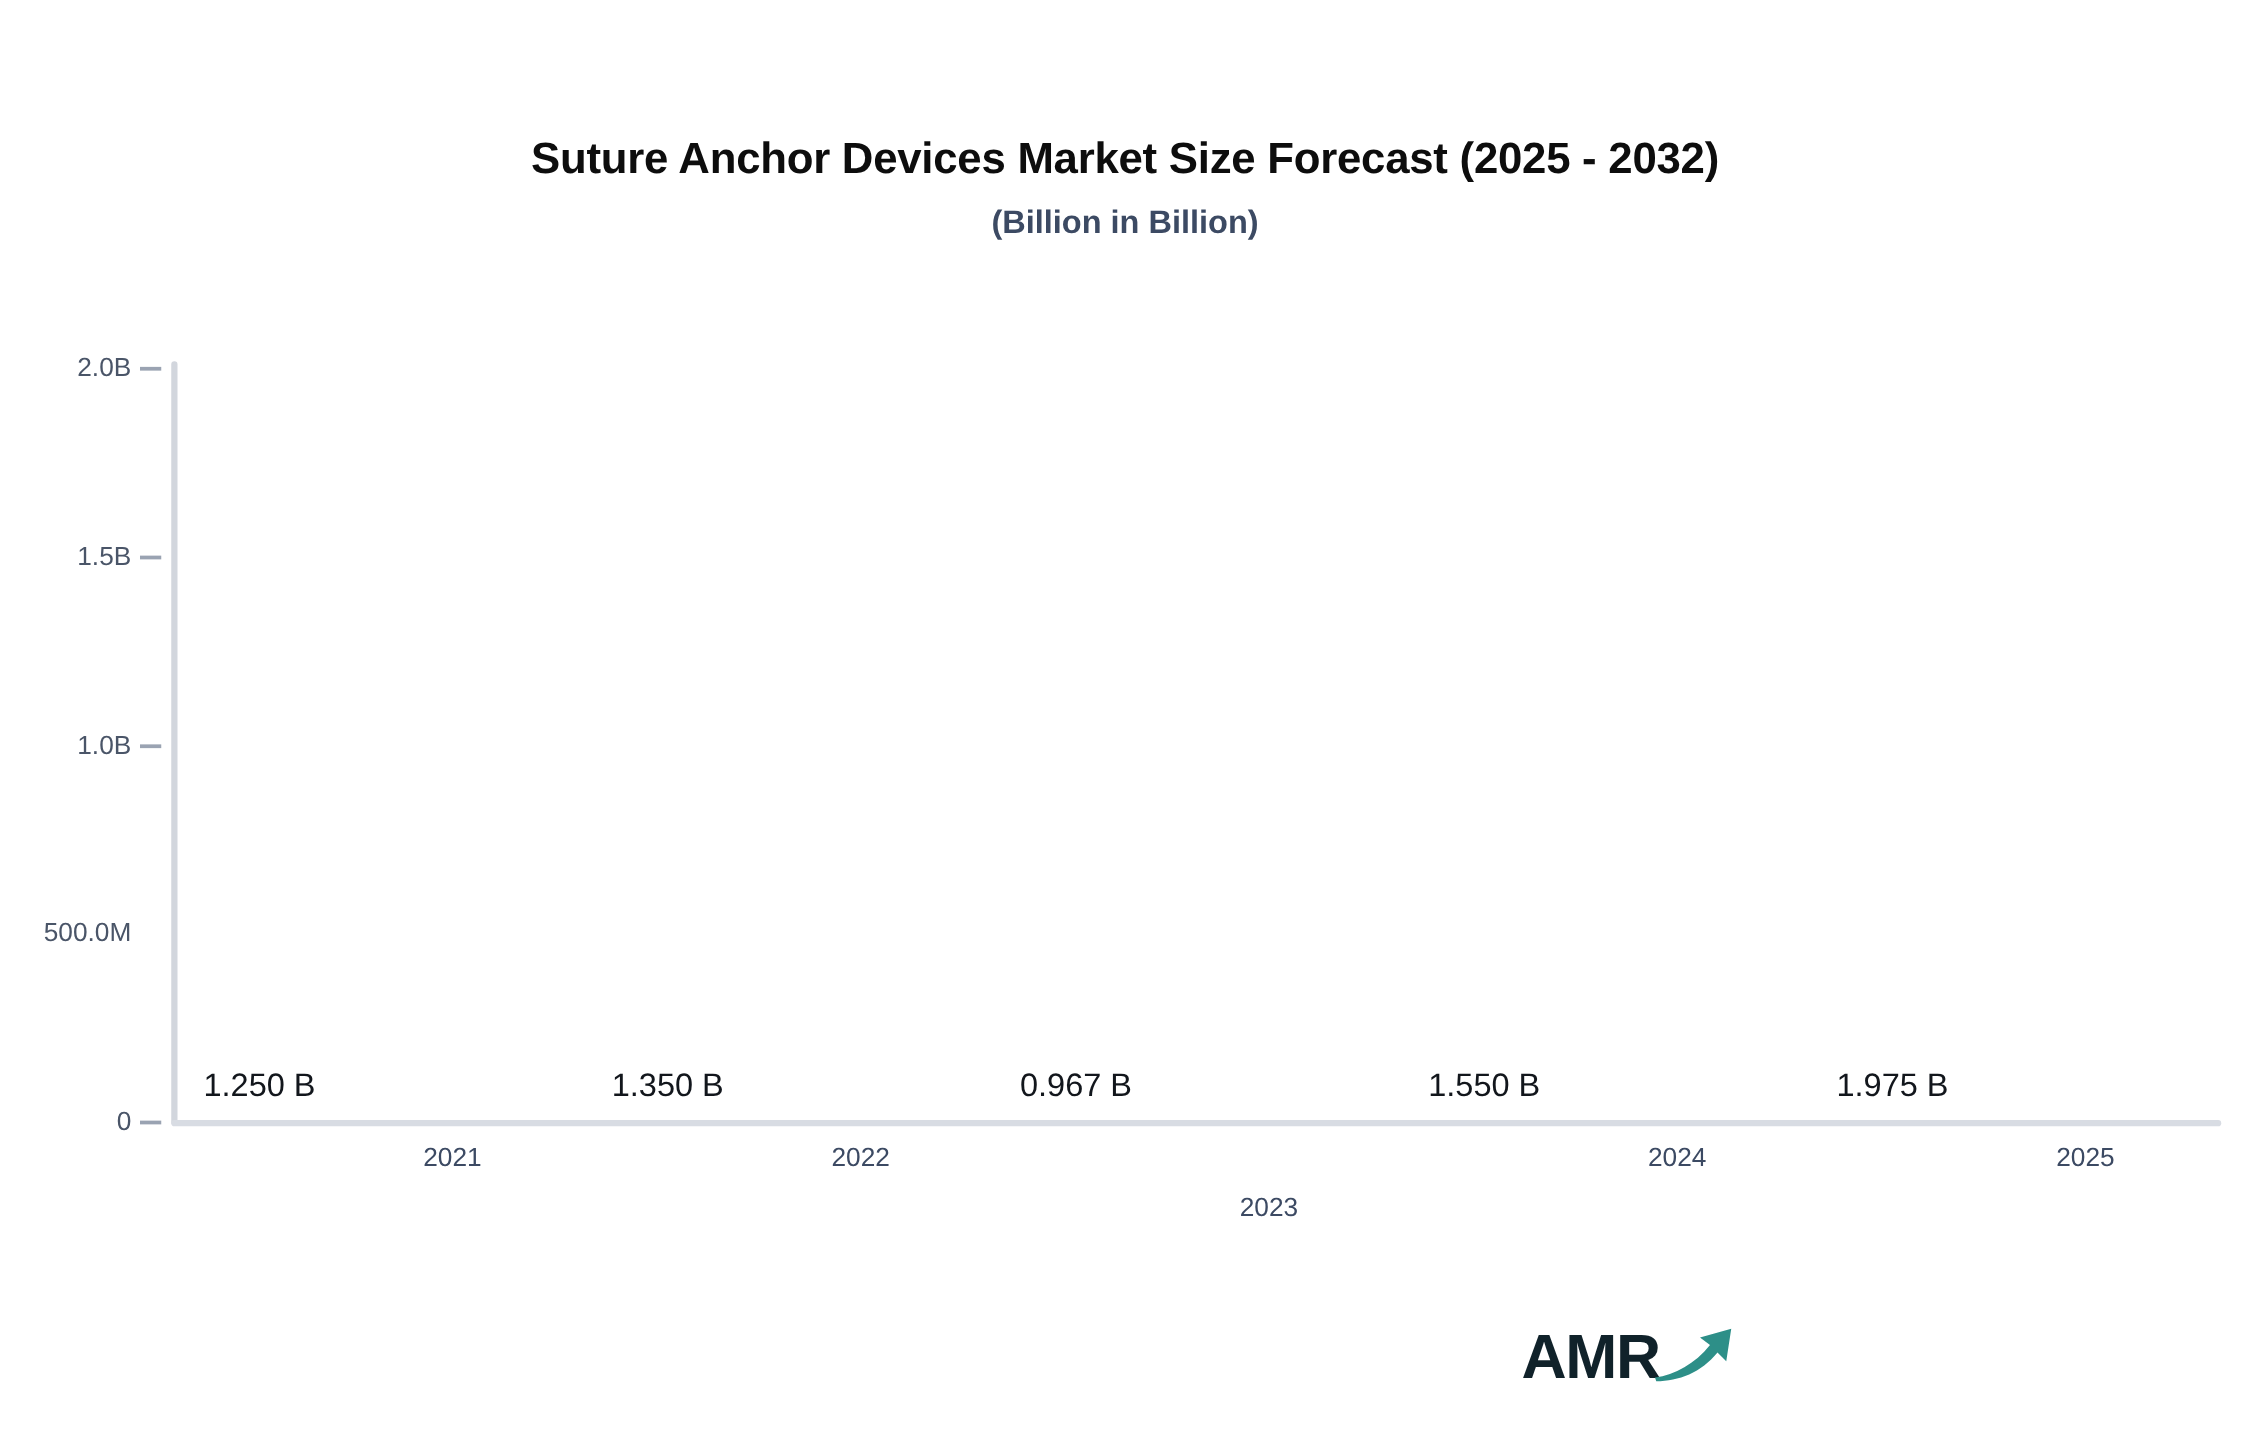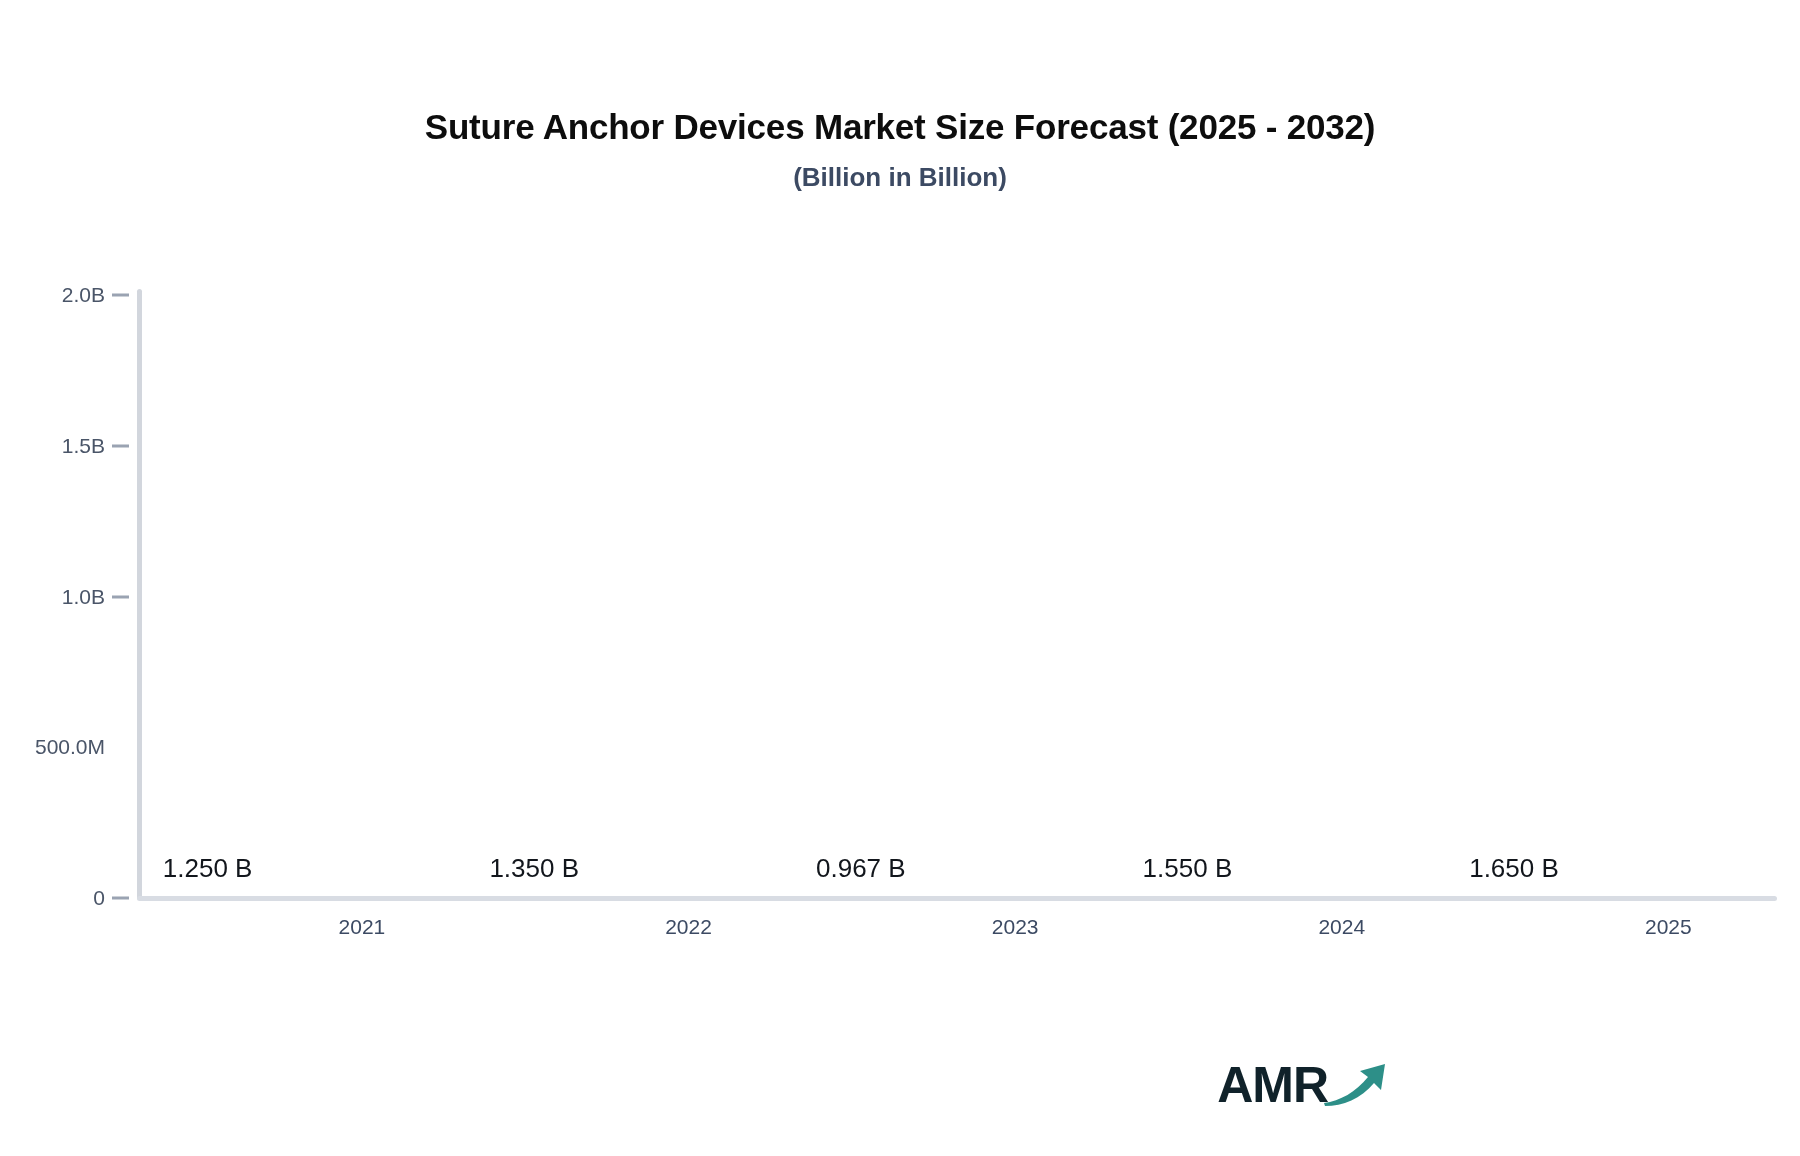--- a/index.html
+++ b/index.html
@@ -207,27 +207,27 @@
           <div class="bar-value" style="bottom: 14px;">0.967 B</div>
         </div>
         <div class="bar-group" style="left: 1142.6px; width: 285px; height: 4.67325e-07px;">
           <div class="bar-face" style="height: 4.67325e-07px;"></div>
           <div class="bar-side" style="left: 285px; height: 4.67325e-07px;"></div>
           <div class="bar-value" style="bottom: 14px;">1.550 B</div>
         </div>
         <div class="bar-group" style="left: 1469.2px; width: 285px; height: 4.97475e-07px;">
           <div class="bar-face" style="height: 4.97475e-07px;"></div>
           <div class="bar-side" style="left: 285px; height: 4.97475e-07px;"></div>
-          <div class="bar-value" style="bottom: 14px;">1.650 B</div>
+          <div class="bar-value" style="bottom: 14px;">1.975 B</div>
         </div>
       </div>
     <div id="xticks">
         <div class="xtick-label" style="left: 225.3px; width: 160px;">2021</div>
         <div class="xtick-label" style="left: 551.9px; width: 160px;">2022</div>
-        <div class="xtick-label" style="left: 878.5px; width: 160px;">2023</div>
+        <div class="xtick-label" style="left: 878.5px; width: 160px; margin-top: 40px;">2023</div>
         <div class="xtick-label" style="left: 1205.1px; width: 160px;">2024</div>
         <div class="xtick-label" style="left: 1531.7px; width: 160px;">2025</div>
       </div>
   </div>
 
   <div class="logo">
     <span class="logo-text">AMR</span>
     <span class="logo-arrow">
       <svg width="66" height="52" viewBox="0 0 66 52" xmlns="http://www.w3.org/2000/svg">
         <path d="M2 47 C18 45 34 36 46 21 L38 15 L63 8 L59 34 L52 27 C39 43 21 50 3 50 Z" fill="#2d8f88"></path>

